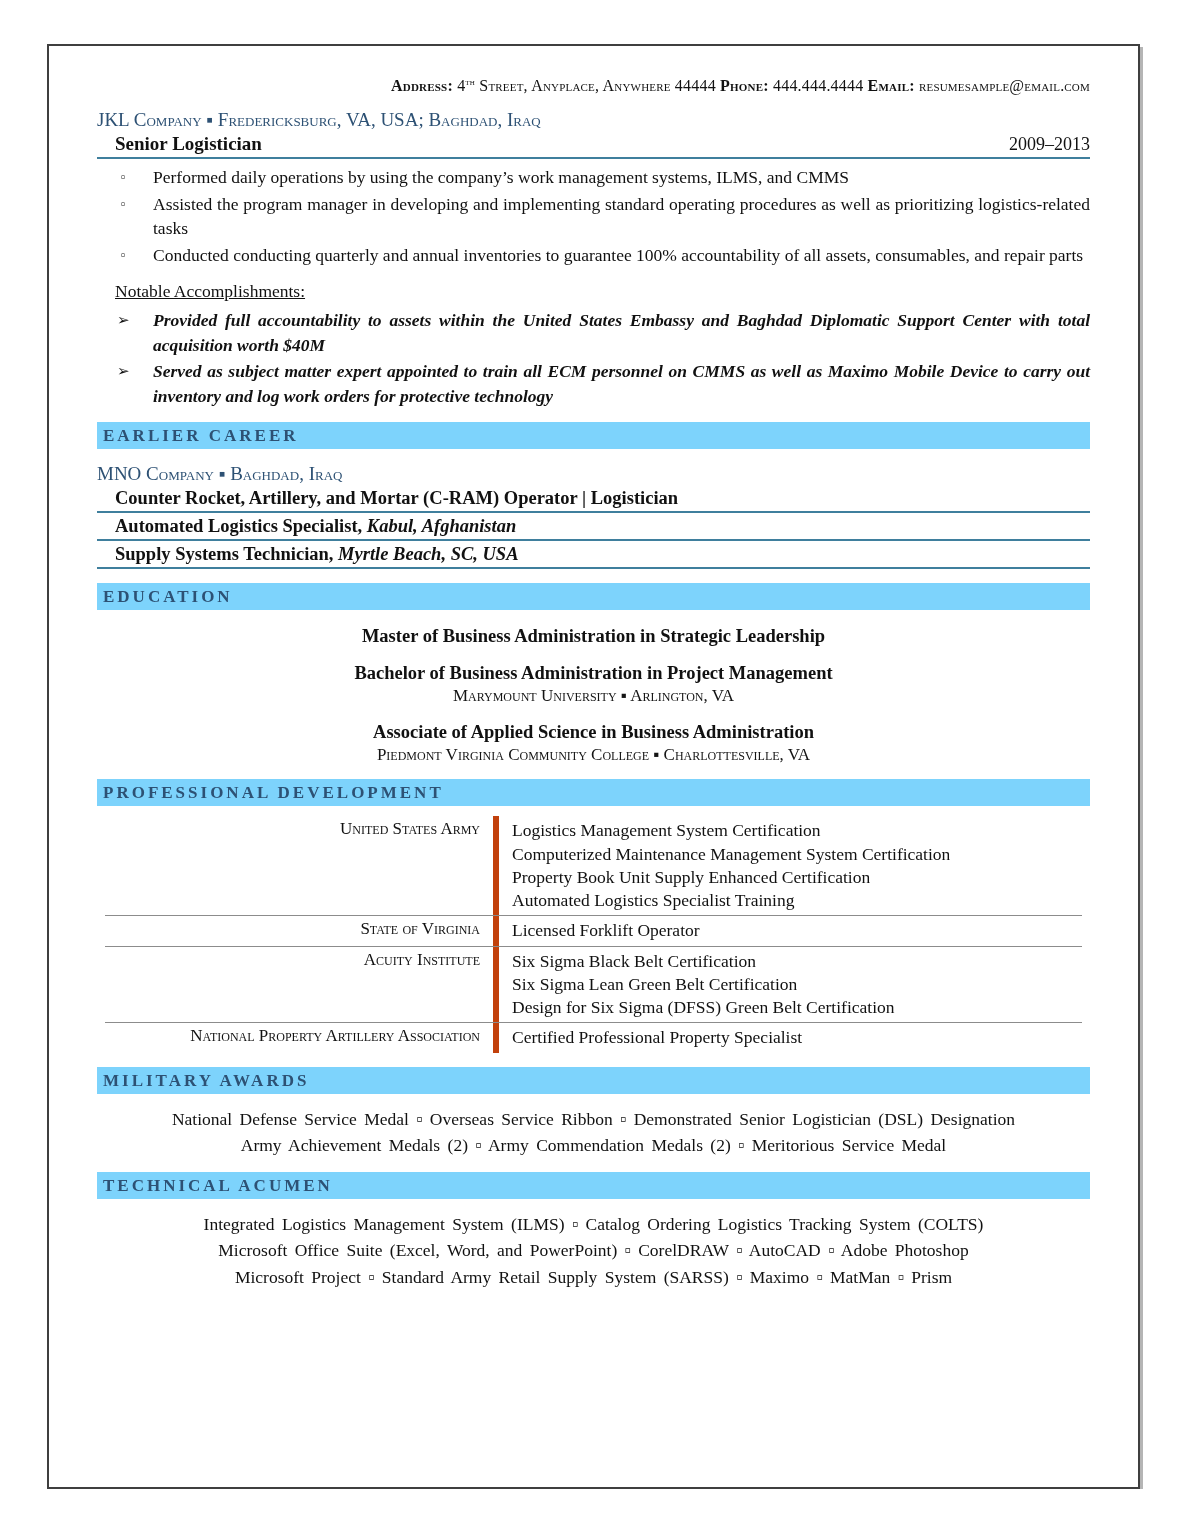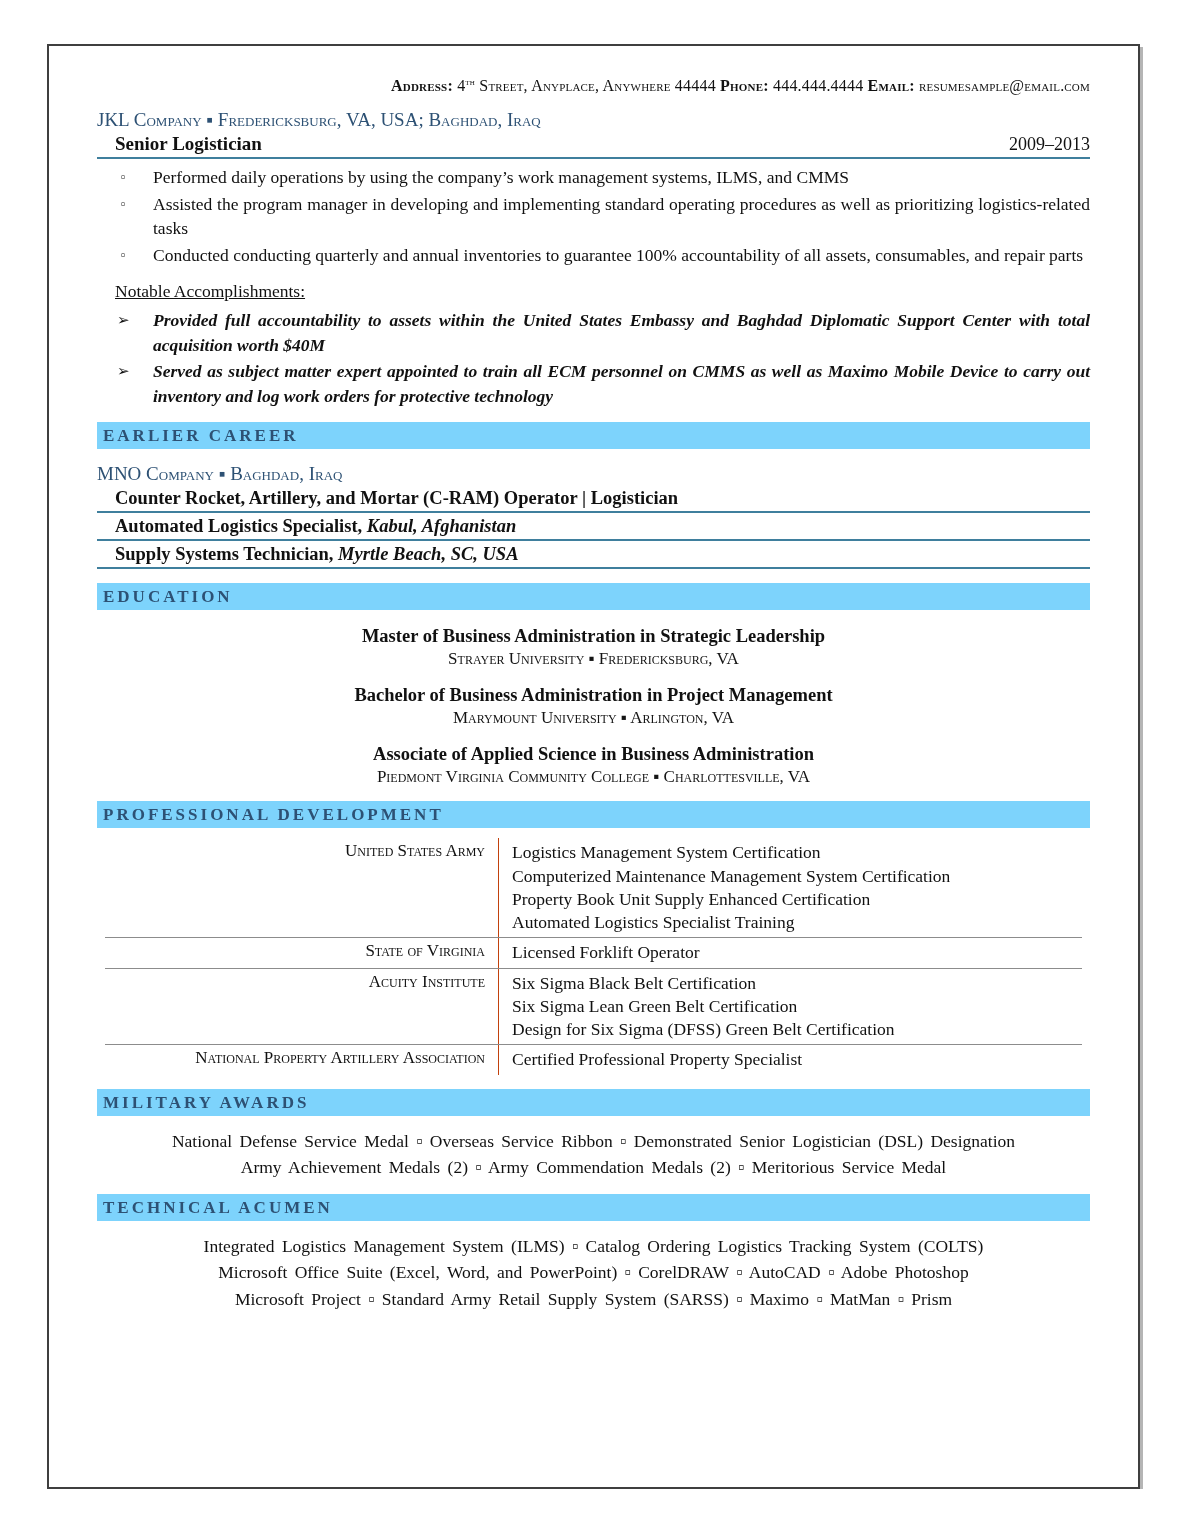--- a/index.html
+++ b/index.html
@@ -64,21 +64,21 @@
   .edu-block { text-align:center; margin-top:16px; }
   .edu-degree { font-weight:bold; font-size:18.5px; }
   .edu-school { font-variant:small-caps; font-size:17px; margin-top:2px; color:#141414; }
 
   
   .pd-table { margin:10px 8px 0; }
   .pd-row { display:grid; grid-template-columns:394px 1fr; }
   .pd-row:not(:last-child) { border-bottom:1px solid #8c8c8c; }
   .pd-org {
     text-align:right; font-variant:small-caps; font-size:17px;
-    padding:3px 13px 3px 0; border-right:1px solid #c2410c;
+    padding:3px 13px 3px 0; border-right:6px solid #c2410c;
   }
   .pd-items { padding:3px 0 3px 13px; font-size:17.5px; }
   .pd-items div { line-height:1.33; }
 
   
   .center-line { text-align:center; font-size:17.5px; line-height:1.5; word-spacing:3px; }
   .center-wrap { margin-top:12px; }
 </style>
 </head>
 <body>
@@ -148,21 +148,20 @@
     <div class="role-line">
       <span>Supply Systems Technician,</span>
       <span class="role-loc">Myrtle Beach, SC, USA</span>
     </div>
     <div class="teal-rule"></div>
 
     <div class="band">EDUCATION</div>
 
     <div class="edu-block">
       <div class="edu-degree">Master of Business Administration in Strategic Leadership</div>
-      <div class="edu-school">Strayer University ▪ Fredericksburg, VA</div>
     </div>
     <div class="edu-block">
       <div class="edu-degree">Bachelor of Business Administration in Project Management</div>
       <div class="edu-school">Marymount University ▪ Arlington, VA</div>
     </div>
     <div class="edu-block">
       <div class="edu-degree">Associate of Applied Science in Business Administration</div>
       <div class="edu-school">Piedmont Virginia Community College ▪ Charlottesville, VA</div>
     </div>
 

